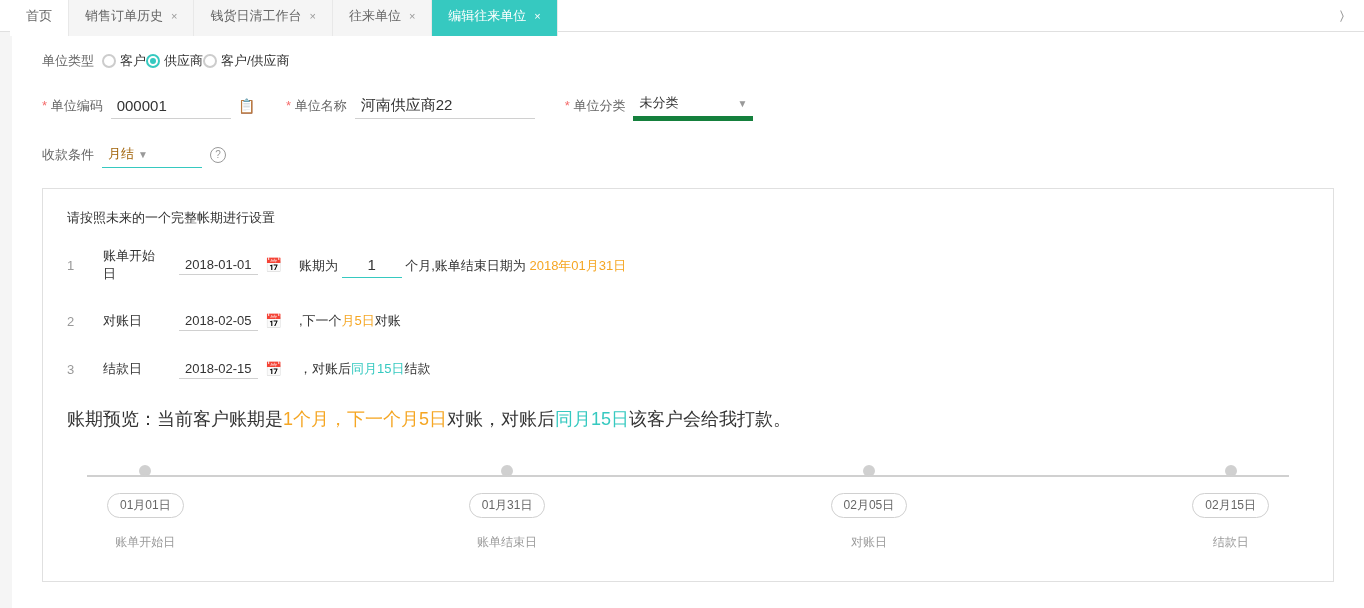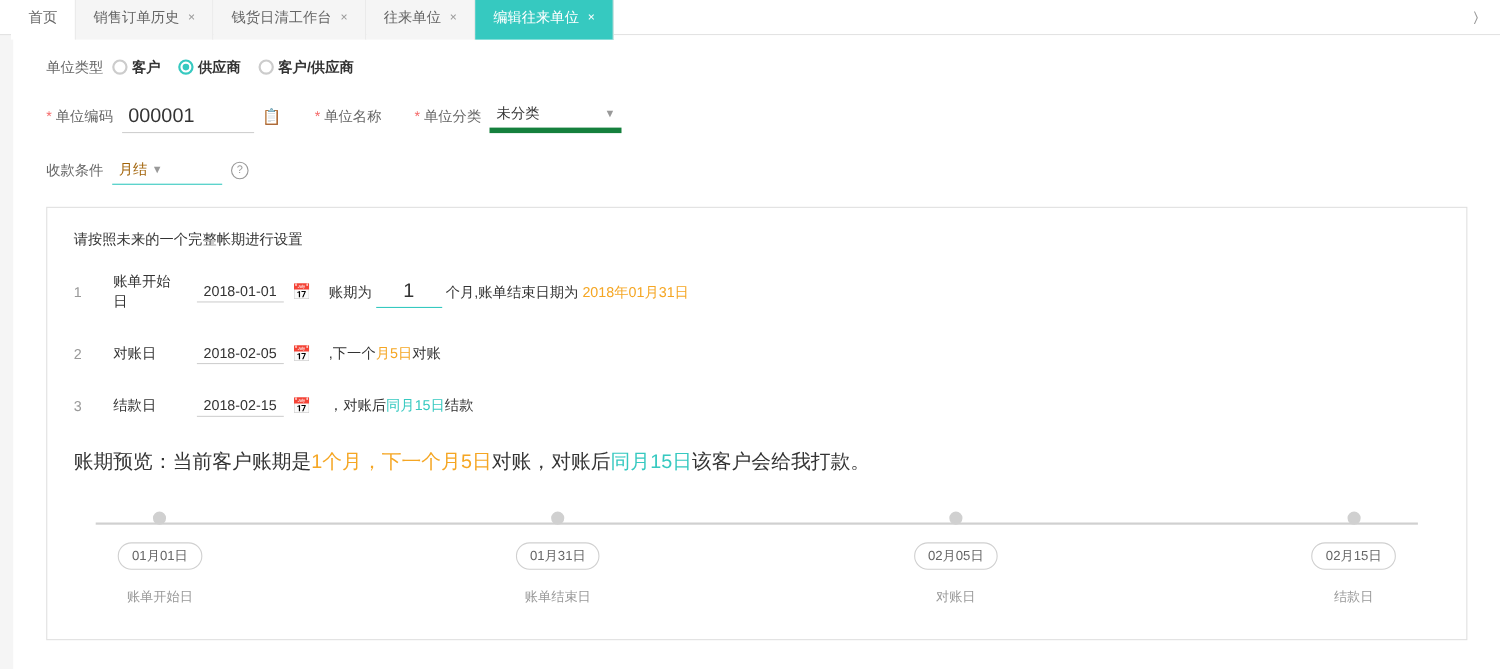--- a/index.html
+++ b/index.html
@@ -76,22 +76,20 @@
     }
     .form-label.required::before {
       content: '* ';
       color: #f56c6c;
     }
 
     
     .radio-group {
       display: flex;
       align-items: center;
-      gap: 16px;
-      font-weight: bold;
     }
     .radio-item {
       display: flex;
       align-items: center;
       gap: 4px;
       cursor: pointer;
     }
     .radio-circle {
       width: 14px;
       height: 14px;
@@ -110,21 +108,21 @@
       height: 6px;
       border-radius: 50%;
       background: #36c9c0;
     }
 
     
     .input-field {
       border: none;
       border-bottom: 1px solid #d0d0d0;
       padding: 4px 6px;
-      font-size: 18px;
+      font-size: 15px;
       outline: none;
       color: #333;
       background: transparent;
     }
     .input-field.code { width: 120px; }
     .input-field.name { width: 180px; }
     .input-field.period-months { width: 60px; border-bottom: 1px solid #36c9c0; text-align: center; }
 
     .calendar-icon {
       color: #36c9c0;
@@ -320,20 +318,21 @@
   </div>
 
   <div class="form-row">
     <div class="form-group">
       <span class="form-label required">单位编码</span>
       <input class="input-field code" type="text" value="000001" style="">
       <span class="calendar-icon">📋</span>
     </div>
     <div class="form-group">
       <span class="form-label required">单位名称</span>
+      <input class="input-field name" type="text" value="河南供应商22" style="">
     </div>
     <div class="form-group">
       <span class="form-label required">单位分类</span>
       <div class="dropdown-field-2">
         <span class="dropdown-value-2">未分类</span>
         <span style="flex:1"></span>
         <span class="dropdown-arrow">▼</span>
       </div>
     </div>
   </div>

